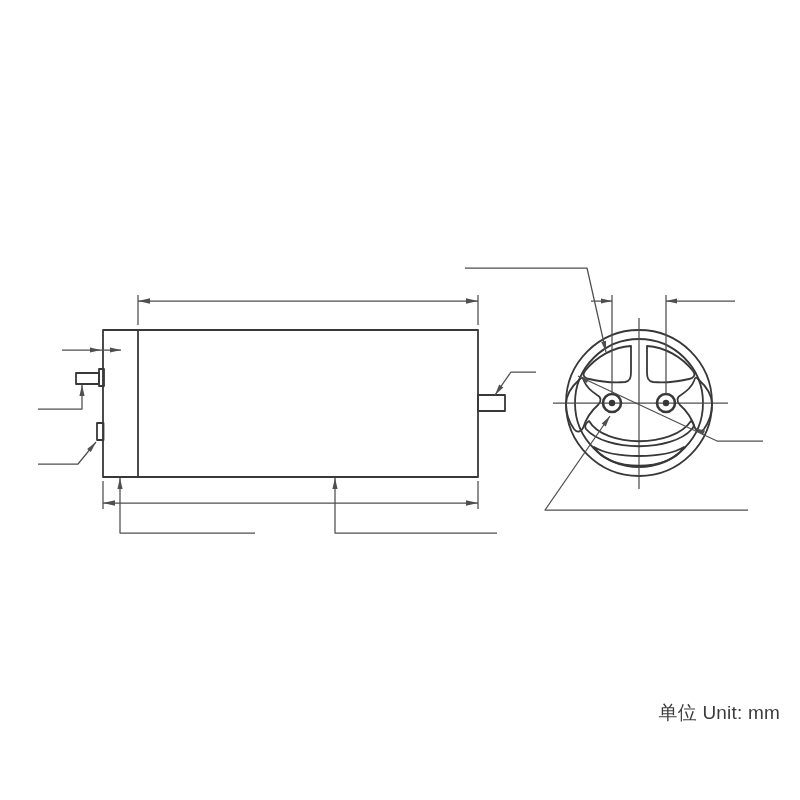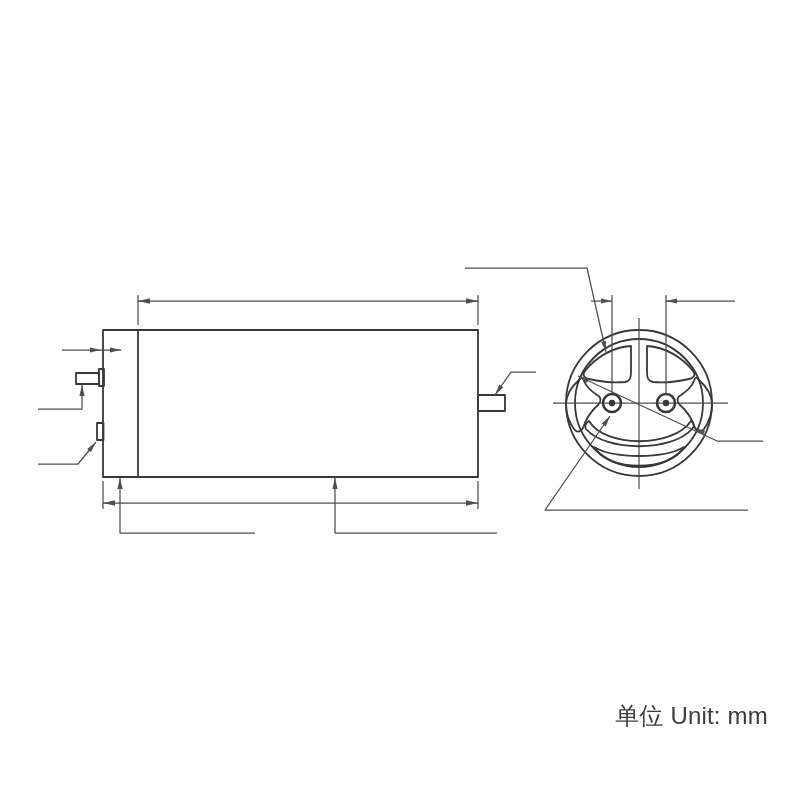--- a/index.html
+++ b/index.html
@@ -6,21 +6,21 @@
   .canvas{position:relative;width:800px;height:800px;background:var(--background,#fff);
           font-family:"Liberation Sans",sans-serif;}
   svg{position:absolute;left:0;top:0;}
   
   .ol{stroke:var(--object_line,#383838);stroke-width:1.8;fill:none;stroke-linejoin:round;stroke-linecap:round;}
   
   .tl{stroke:var(--thin_line,#4f4f4f);stroke-width:1.25;fill:none;stroke-linejoin:round;stroke-linecap:butt;}
   
   .ar{fill:var(--thin_line,#4f4f4f);stroke:none;}
   .dot{fill:var(--object_line,#383838);stroke:none;}
-  .unit-label{position:absolute;top:700px;right:32px;font-size:24px;letter-spacing:.2px;
+  .unit-label{position:absolute;top:700px;right:20px;font-size:19px;letter-spacing:.2px;
               color:var(--text,#3c3c3c);white-space:nowrap;}
 </style>
 </head>
 <body>
 
 <div class="canvas">
   <svg width="800" height="800" viewBox="0 0 800 800">
 
     <g>
 

